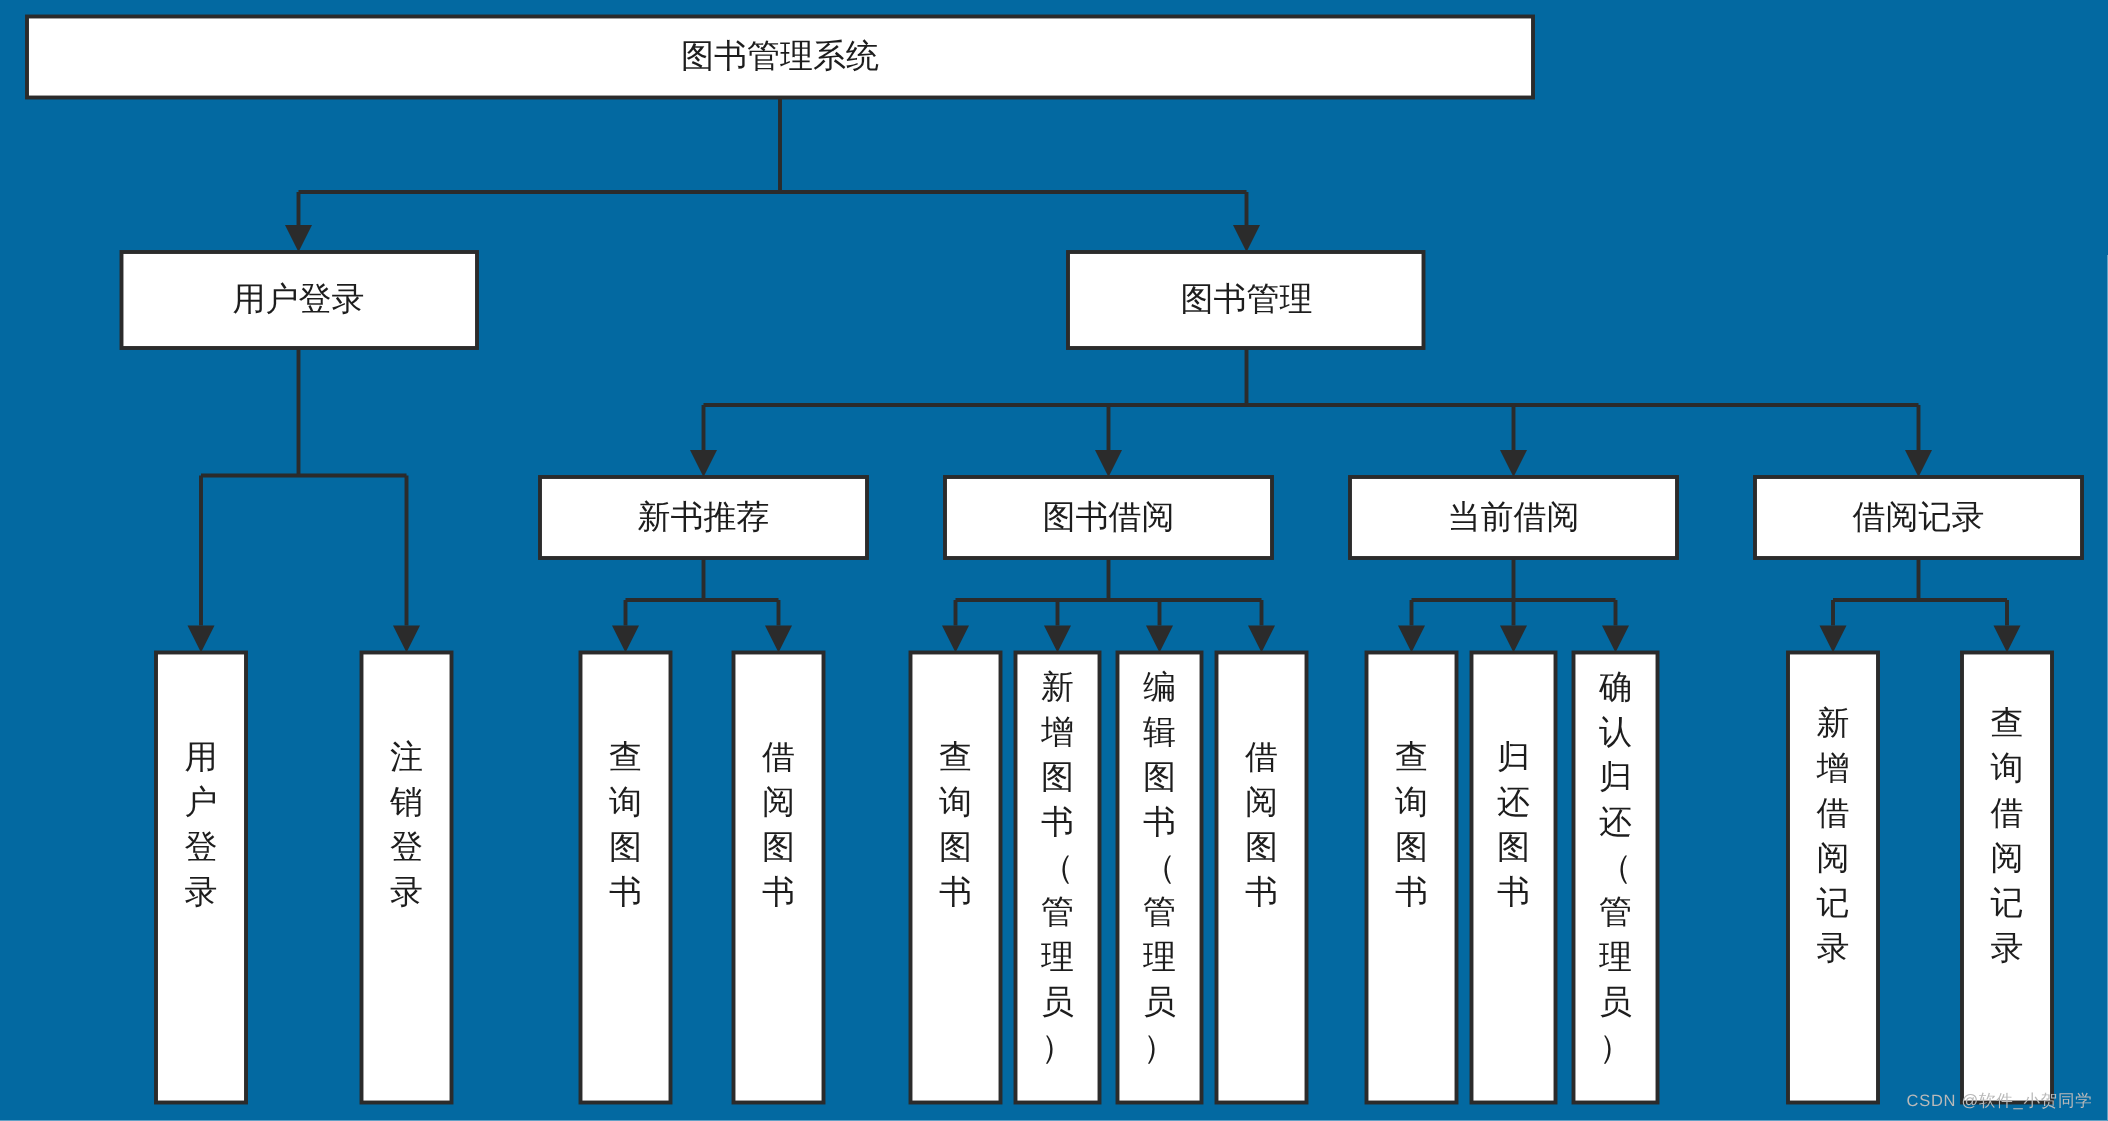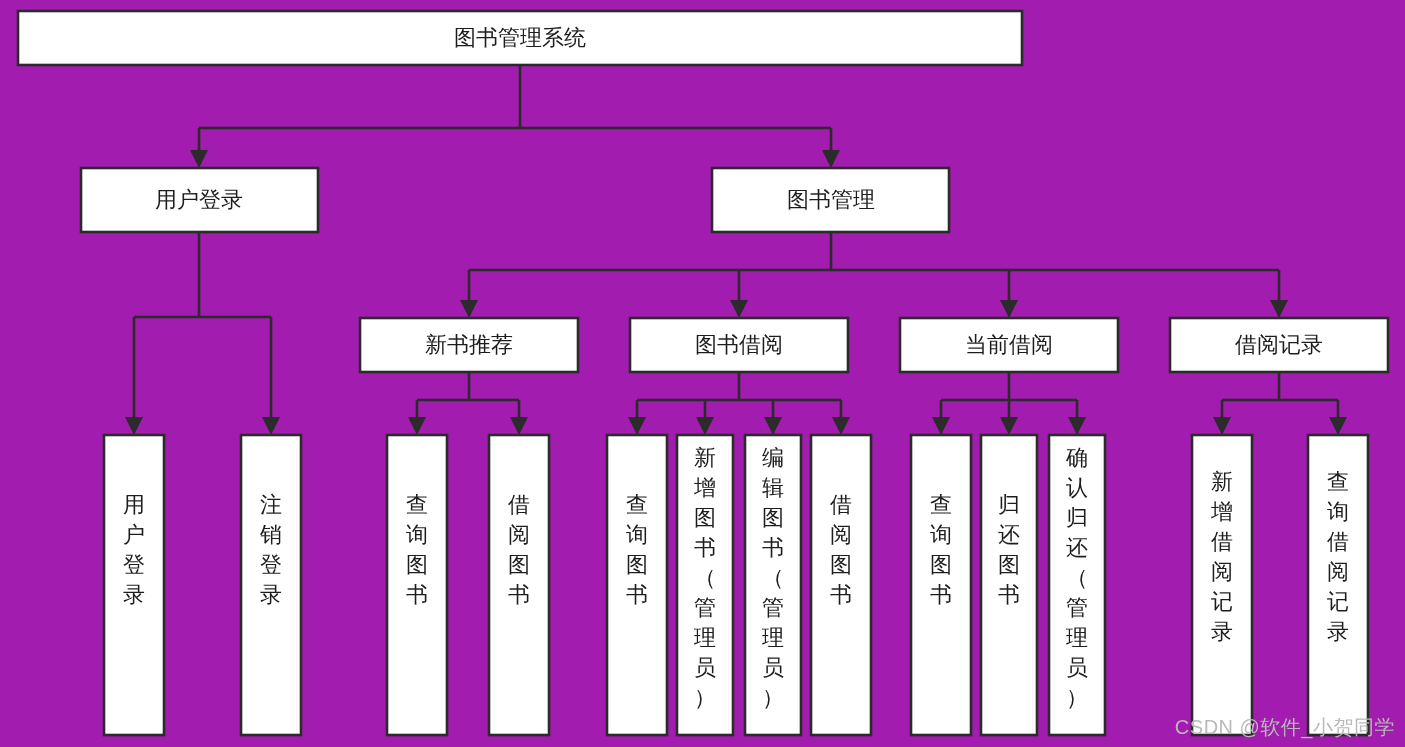--- a/index.html
+++ b/index.html
@@ -11,21 +11,21 @@
     width: 1405px;
     height: 747px;
     font-family: "Liberation Sans", "DejaVu Sans", sans-serif;
     overflow: hidden;
     position: relative;
   }
   #diagram-root {
     position: relative;
     width: 1405px;
     height: 747px;
-    background: #a21caf;
+    background: #0369a1;
     text-align: center;
   }
   svg.flow {
     position: absolute;
     top: 0;
     left: 0;
     width: 1405px;
     height: 747px;
   }
   .node-box {
@@ -53,21 +53,21 @@
   }
   .arrow-head {
     fill: #2b2b2b;
     stroke: none;
   }
   .watermark {
     position: absolute;
     right: 10px;
     bottom: 6px;
     font-family: "Liberation Sans", "DejaVu Sans", sans-serif;
-    font-size: 20px;
+    font-size: 11px;
     color: #b9b9b9;
     letter-spacing: 0.5px;
     white-space: nowrap;
     user-select: none;
   }
 </style>
 </head>
 <body>
 
 <div id="diagram-root">

